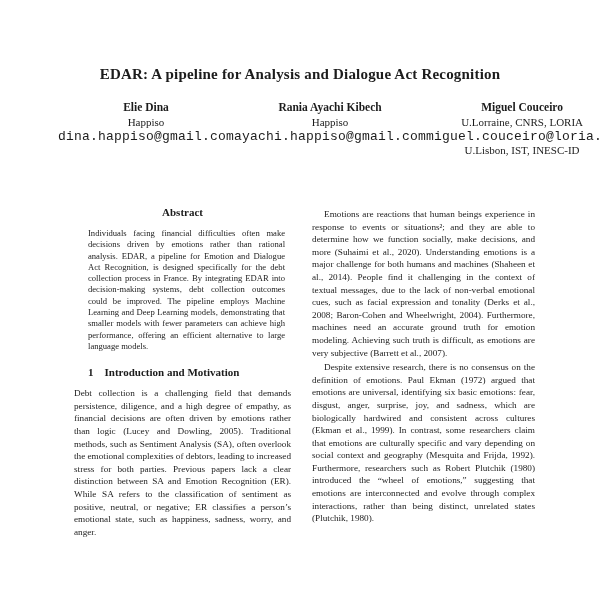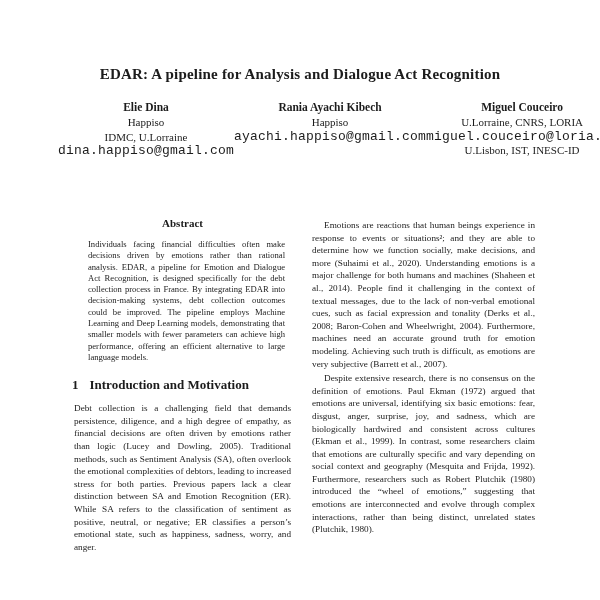--- a/index.html
+++ b/index.html
@@ -47,43 +47,43 @@
     line-height: 14.5px;
   }
   .email {
     font-family: "Liberation Mono", "DejaVu Sans Mono", monospace;
     font-size: 13px;
     line-height: 13px;
     letter-spacing: 0.2px;
   }
   .columns {
     position: absolute;
-    top: 217px;
+    top: 206px;
     left: 72px;
     width: 465px;
     display: flex;
     gap: 17px;
   }
   .col-left  { width: 223px; }
   .col-right { width: 229px; }
   .abstract-heading {
     text-align: center;
     font-weight: bold;
     font-size: 11px;
     margin: 0 0 10px 0;
   }
   .abstract-text {
     margin: 0 8px 12px 16px;
     font-size: 8.6px;
     line-height: 11.3px;
     text-align: justify;
   }
   .section-heading {
-    margin: 14px 0 9px 0;
-    font-size: 13px;
+    margin: 14px 0 9px 16px;
+    font-size: 11px;
     font-weight: bold;
   }
   .sec-num { margin-right: 11px; }
   .body-para {
     margin: 2px;
     font-size: 9.2px;
     line-height: 12.6px;
     text-align: justify;
   }
   .indent { text-indent: 12px; }
@@ -93,21 +93,20 @@
 
 <div class="page">
 
   <h1 class="paper-title">EDAR: A pipeline for Analysis and Dialogue Act Recognition</h1>
 
   <div class="authors">
 
     <div class="author">
       <div class="author-name">Elie Dina</div>
       <div class="affil">Happiso</div>
-      <div class="affil">IDMC, U.Lorraine</div>
       <div class="email">dina.happiso@gmail.com</div>
     </div>
 
     <div class="author">
       <div class="author-name">Rania Ayachi Kibech</div>
       <div class="affil">Happiso</div>
       <div class="email">ayachi.happiso@gmail.com</div>
     </div>
 
     <div class="author">

